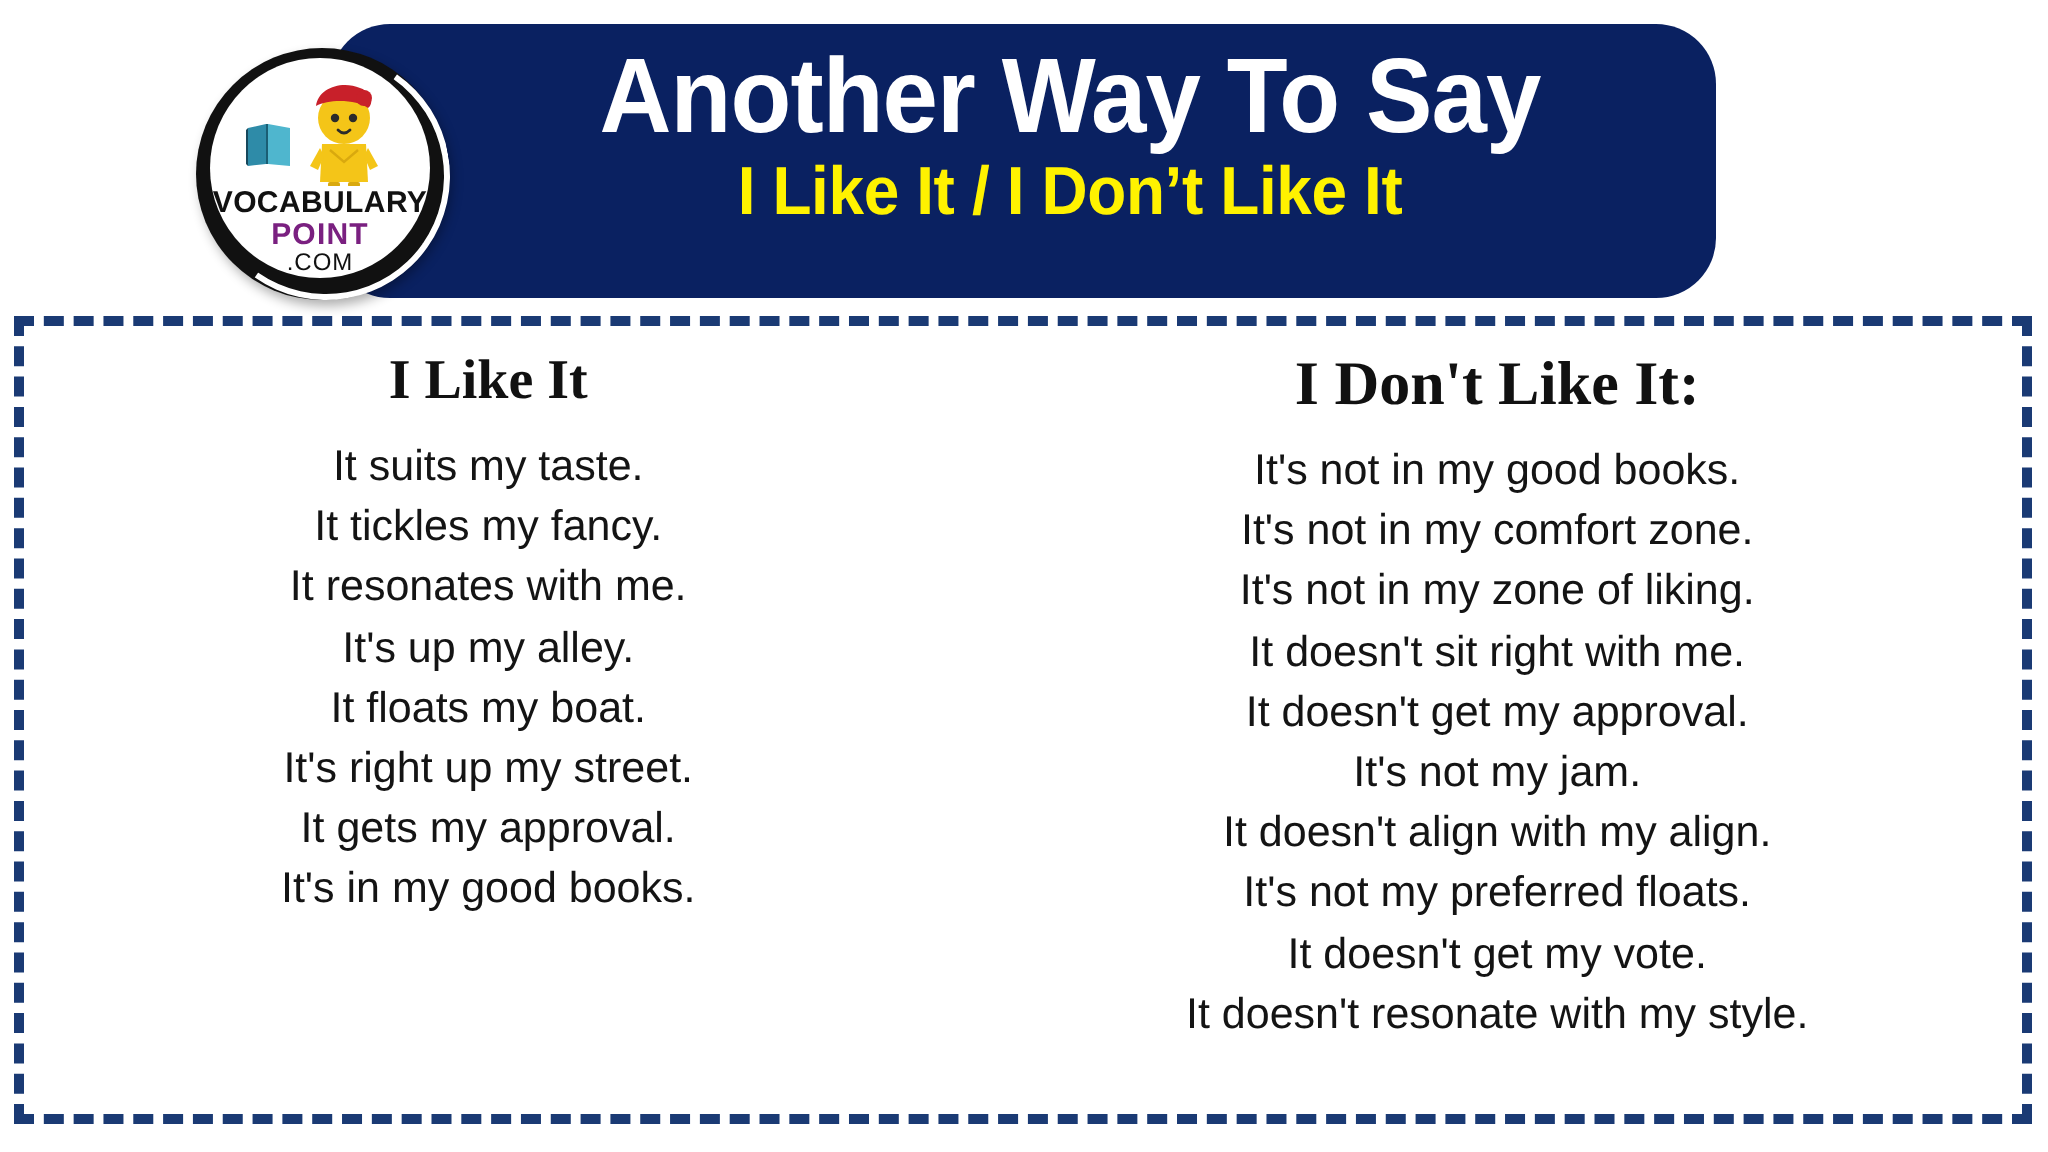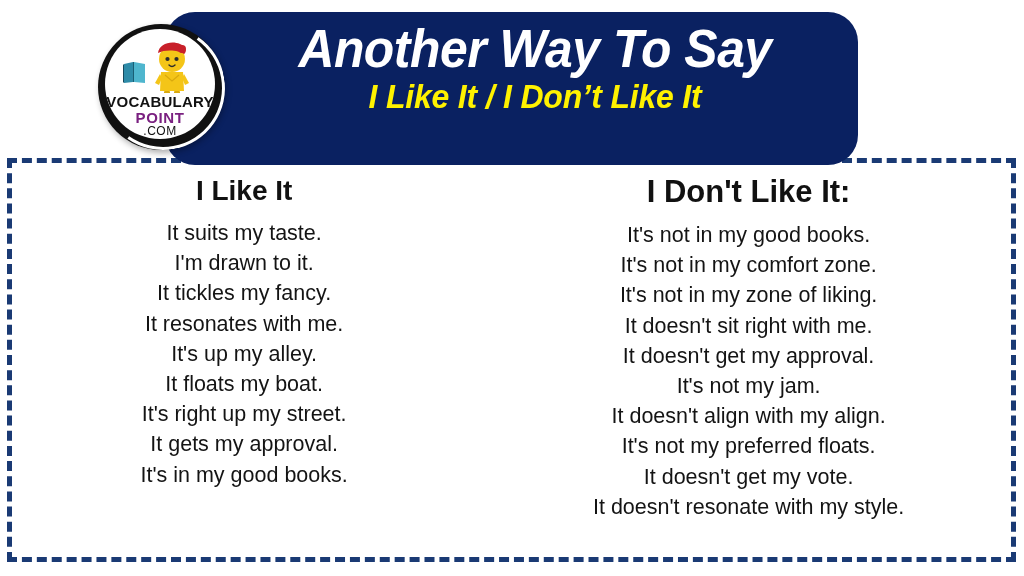--- a/index.html
+++ b/index.html
@@ -14,25 +14,24 @@
     overflow: hidden;
     position: relative;
   }
 
   
   .header-banner {
     position: absolute;
     left: 165px;
     top: 12px;
     width: 693px;
-    height: 153px;
+    height: 137px;
     background: #0A2161;
     border-radius: 30px;
     z-index: 1;
-    font-style: italic;
   }
   .header-text-block {
     position: absolute;
     left: 55px;
     right: 8px;
     top: 8px;
     text-align: center;
   }
   .banner-title {
     font-family: "Liberation Sans Narrow", "Liberation Sans", sans-serif;
@@ -182,21 +181,21 @@
     padding-top: 17px;
   }
   .column {
     box-sizing: border-box;
     text-align: center;
   }
   .column.left  { width: 47%; }
   .column.right { width: 53%; }
 
   .col-heading {
-    font-family: Liberation Sans, sans-serif;
+    font-family: Liberation Serif, serif;
     font-weight: bold;
     color: #111111;
     margin-bottom: 11px;
   }
   .column.left .col-heading  { font-size: 28px; line-height: 32px; }
   .column.right .col-heading { font-size: 31px; line-height: 34px; }
 
   .col-list {
     list-style: none;
     margin: 0;
@@ -251,21 +250,20 @@
     <div class="logo-word3">.COM</div>
   </div>
   <div class="logo-arc"></div>
 </div>
 
 <div class="columns">
   <div class="column left">
     <div class="col-heading">I Like It</div>
     <ul class="col-list">
       <li class="col-item">It suits my taste.</li>
-      <li class="col-item">I'm drawn to it.</li>
       <li class="col-item">It tickles my fancy.</li>
       <li class="col-item">It resonates with me.</li>
       <li class="col-item">It's up my alley.</li>
       <li class="col-item">It floats my boat.</li>
       <li class="col-item">It's right up my street.</li>
       <li class="col-item">It gets my approval.</li>
       <li class="col-item">It's in my good books.</li>
     </ul>
   </div>
   <div class="column right">

